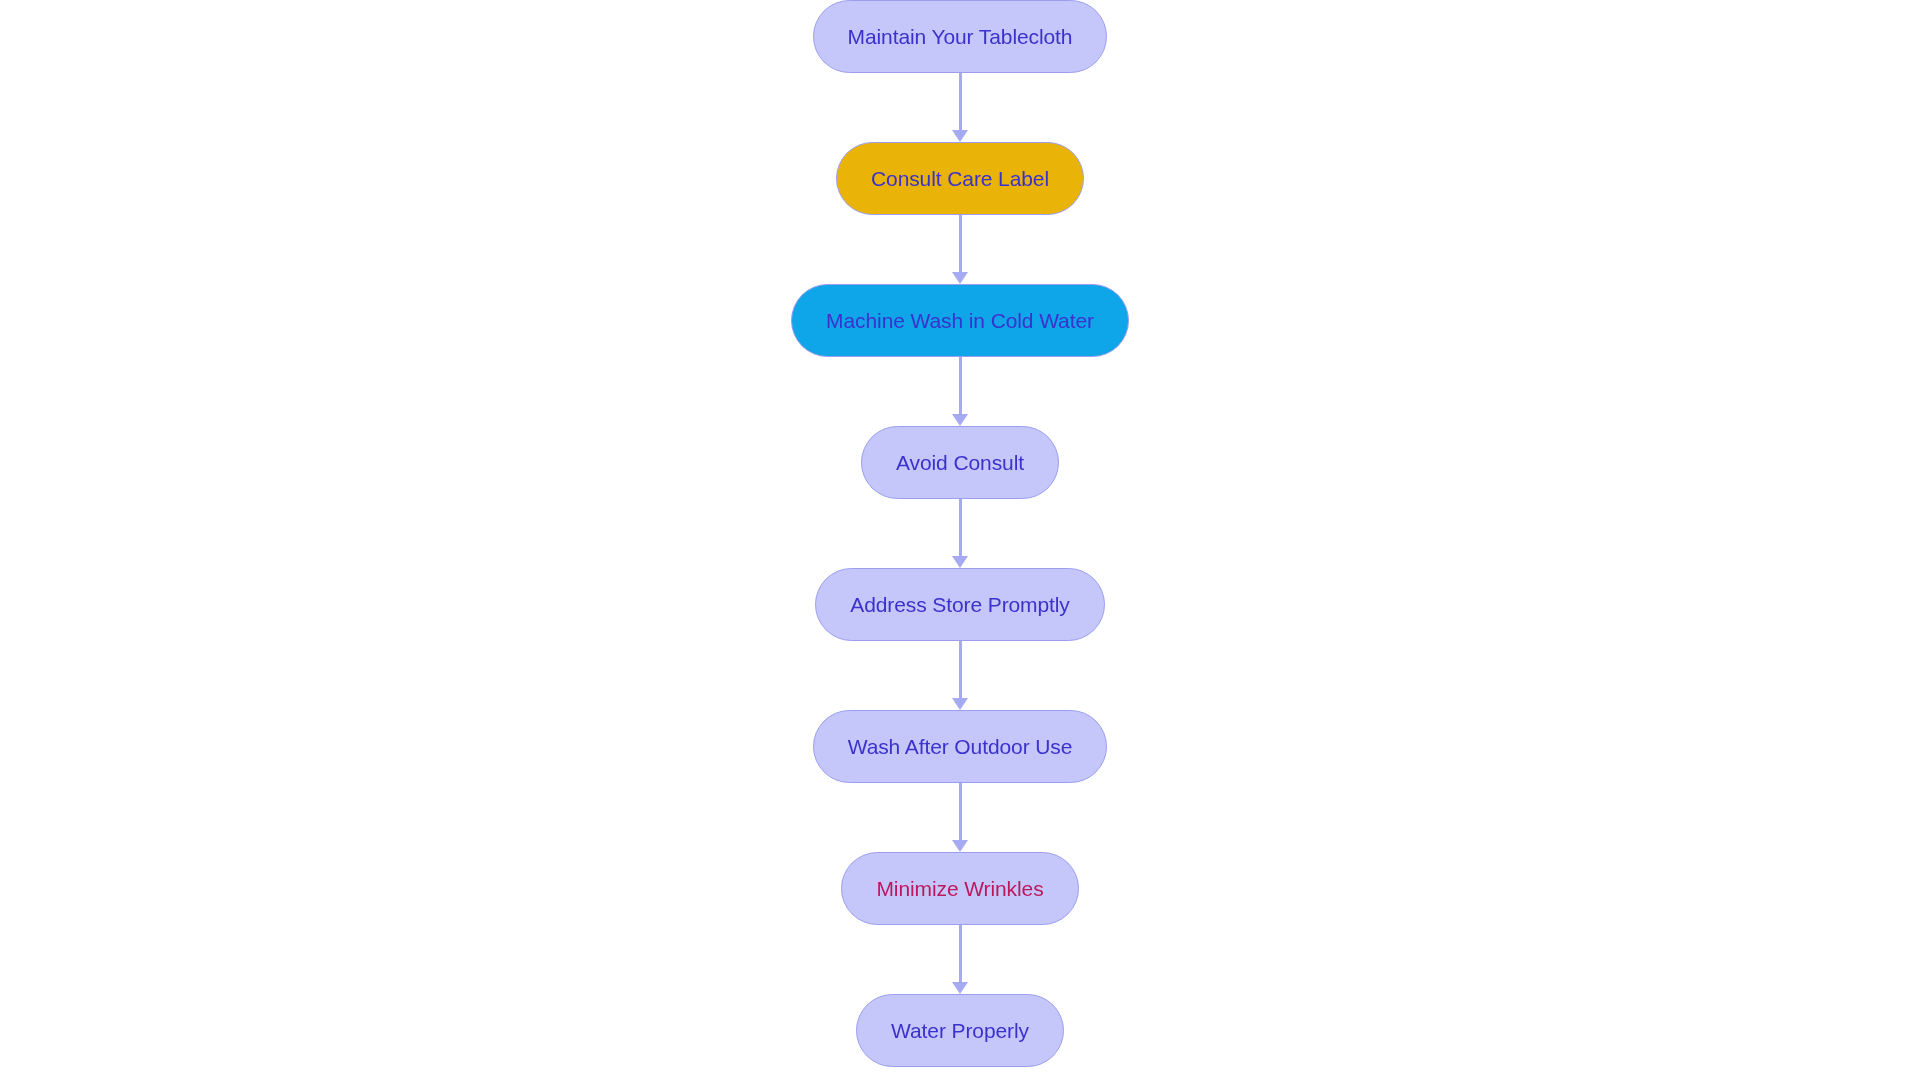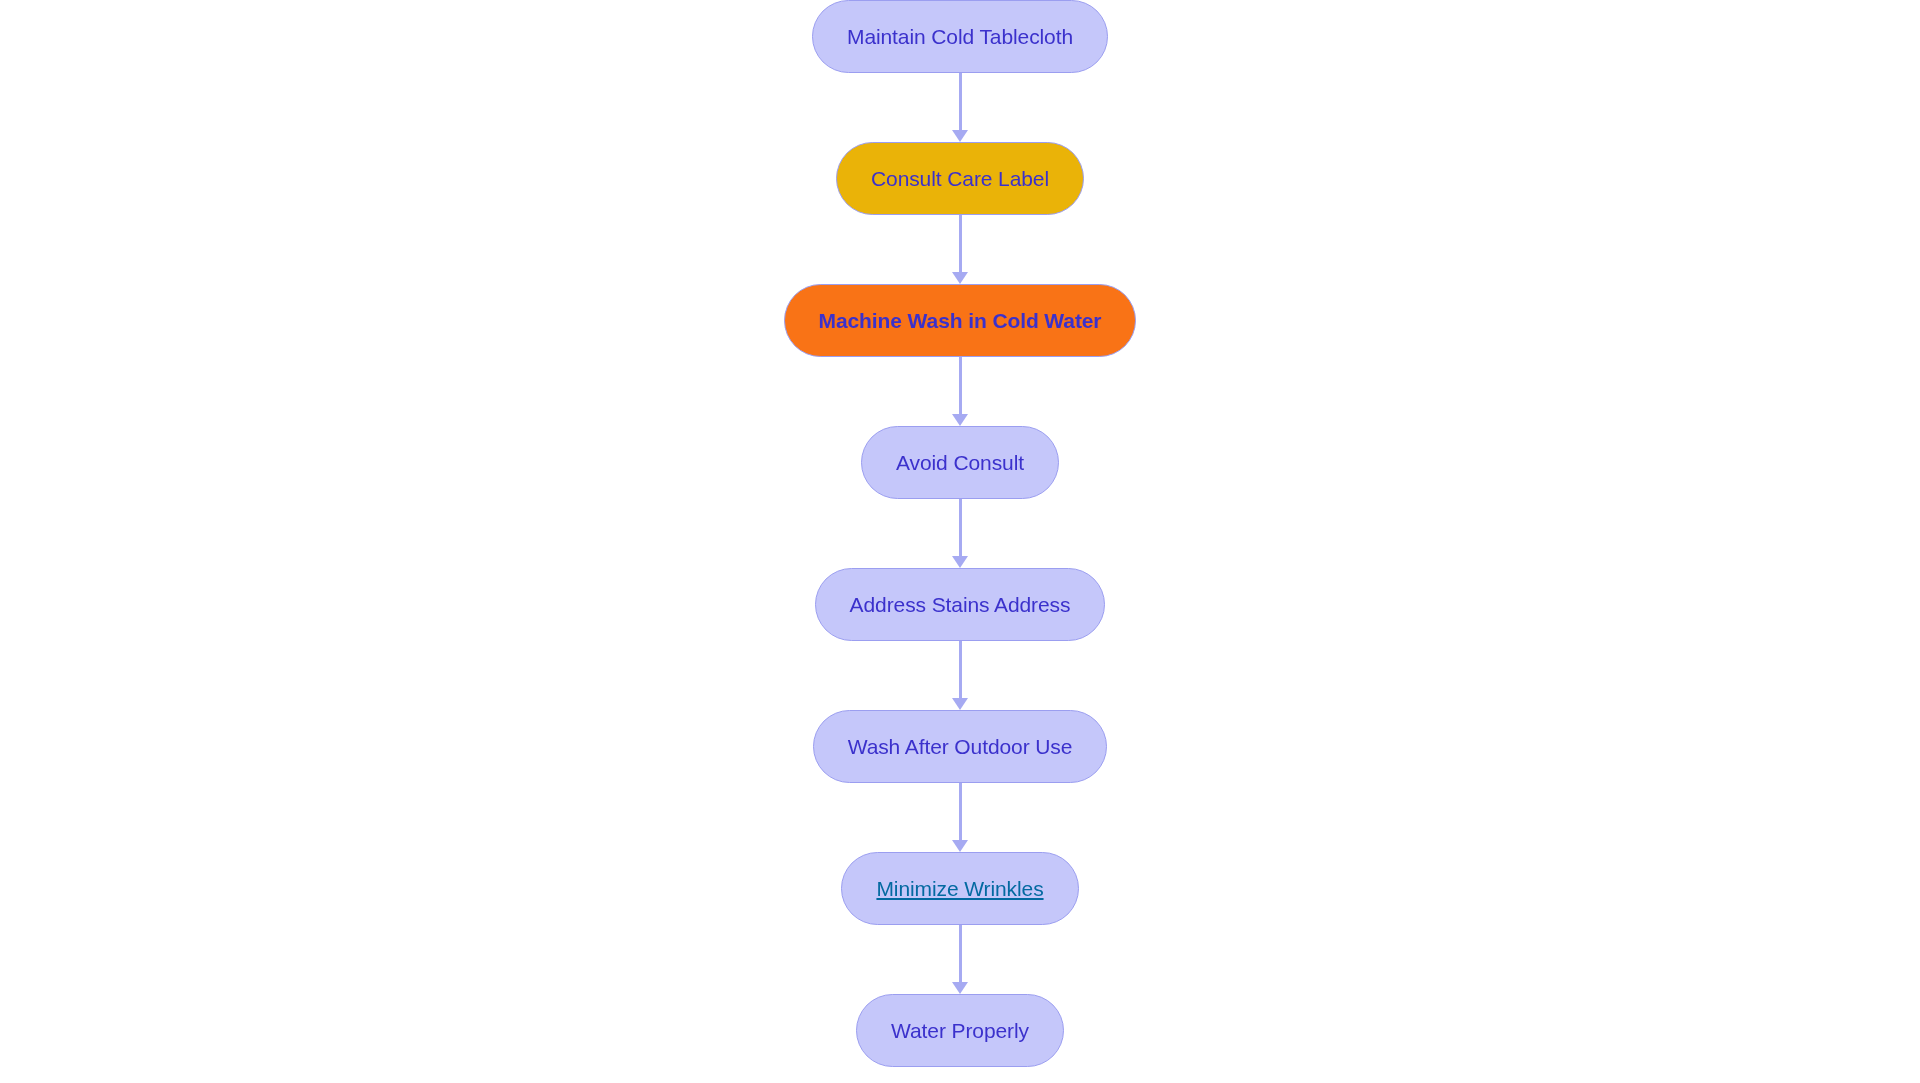--- a/index.html
+++ b/index.html
@@ -75,74 +75,74 @@
     border-top: 12px solid #a6aaf2;
   }
 </style>
 </head>
 <body>
 
 <div id="flow-canvas" style="background: rgb(255, 255, 255);">
   <div class="flow-column">
 
     <div class="node" style="background: rgb(197, 199, 250); border-color: rgb(155, 158, 240); color: rgb(59, 49, 204);">
-      <span>Maintain Cold Tablecloth</span>
+      <span>Maintain Your Tablecloth</span>
     </div>
 
     <div class="connector">
       <div class="connector-line" style="background: rgb(166, 170, 242);"></div>
       <div class="connector-arrow" style="border-top-color: rgb(166, 170, 242);"></div>
     </div>
 
     <div class="node" style="background: #eab308; border-color: rgb(155, 158, 240); color: rgb(59, 49, 204);">
       <span>Consult Care Label</span>
     </div>
 
     <div class="connector">
       <div class="connector-line" style="background: rgb(166, 170, 242);"></div>
       <div class="connector-arrow" style="border-top-color: rgb(166, 170, 242);"></div>
     </div>
 
-    <div class="node" style="background: #f97316; border-color: rgb(155, 158, 240); color: rgb(59, 49, 204); font-weight: bold;">
+    <div class="node" style="background: #0ea5e9; border-color: rgb(155, 158, 240); color: rgb(59, 49, 204);">
       <span>Machine Wash in Cold Water</span>
     </div>
 
     <div class="connector">
       <div class="connector-line" style="background: rgb(166, 170, 242);"></div>
       <div class="connector-arrow" style="border-top-color: rgb(166, 170, 242);"></div>
     </div>
 
     <div class="node" style="background: rgb(197, 199, 250); border-color: rgb(155, 158, 240); color: rgb(59, 49, 204);">
       <span>Avoid Consult</span>
     </div>
 
     <div class="connector">
       <div class="connector-line" style="background: rgb(166, 170, 242);"></div>
       <div class="connector-arrow" style="border-top-color: rgb(166, 170, 242);"></div>
     </div>
 
     <div class="node" style="background: rgb(197, 199, 250); border-color: rgb(155, 158, 240); color: rgb(59, 49, 204);">
-      <span>Address Stains Address</span>
+      <span>Address Store Promptly</span>
     </div>
 
     <div class="connector">
       <div class="connector-line" style="background: rgb(166, 170, 242);"></div>
       <div class="connector-arrow" style="border-top-color: rgb(166, 170, 242);"></div>
     </div>
 
     <div class="node" style="background: rgb(197, 199, 250); border-color: rgb(155, 158, 240); color: rgb(59, 49, 204);">
       <span>Wash After Outdoor Use</span>
     </div>
 
     <div class="connector">
       <div class="connector-line" style="background: rgb(166, 170, 242);"></div>
       <div class="connector-arrow" style="border-top-color: rgb(166, 170, 242);"></div>
     </div>
 
-    <div class="node" style="background: rgb(197, 199, 250); border-color: rgb(155, 158, 240); color: #0369a1; text-decoration: underline;">
+    <div class="node" style="background: rgb(197, 199, 250); border-color: rgb(155, 158, 240); color: #be185d;">
       <span>Minimize Wrinkles</span>
     </div>
 
     <div class="connector">
       <div class="connector-line" style="background: rgb(166, 170, 242);"></div>
       <div class="connector-arrow" style="border-top-color: rgb(166, 170, 242);"></div>
     </div>
 
     <div class="node" style="background: rgb(197, 199, 250); border-color: rgb(155, 158, 240); color: rgb(59, 49, 204);">
       <span>Water Properly</span>

